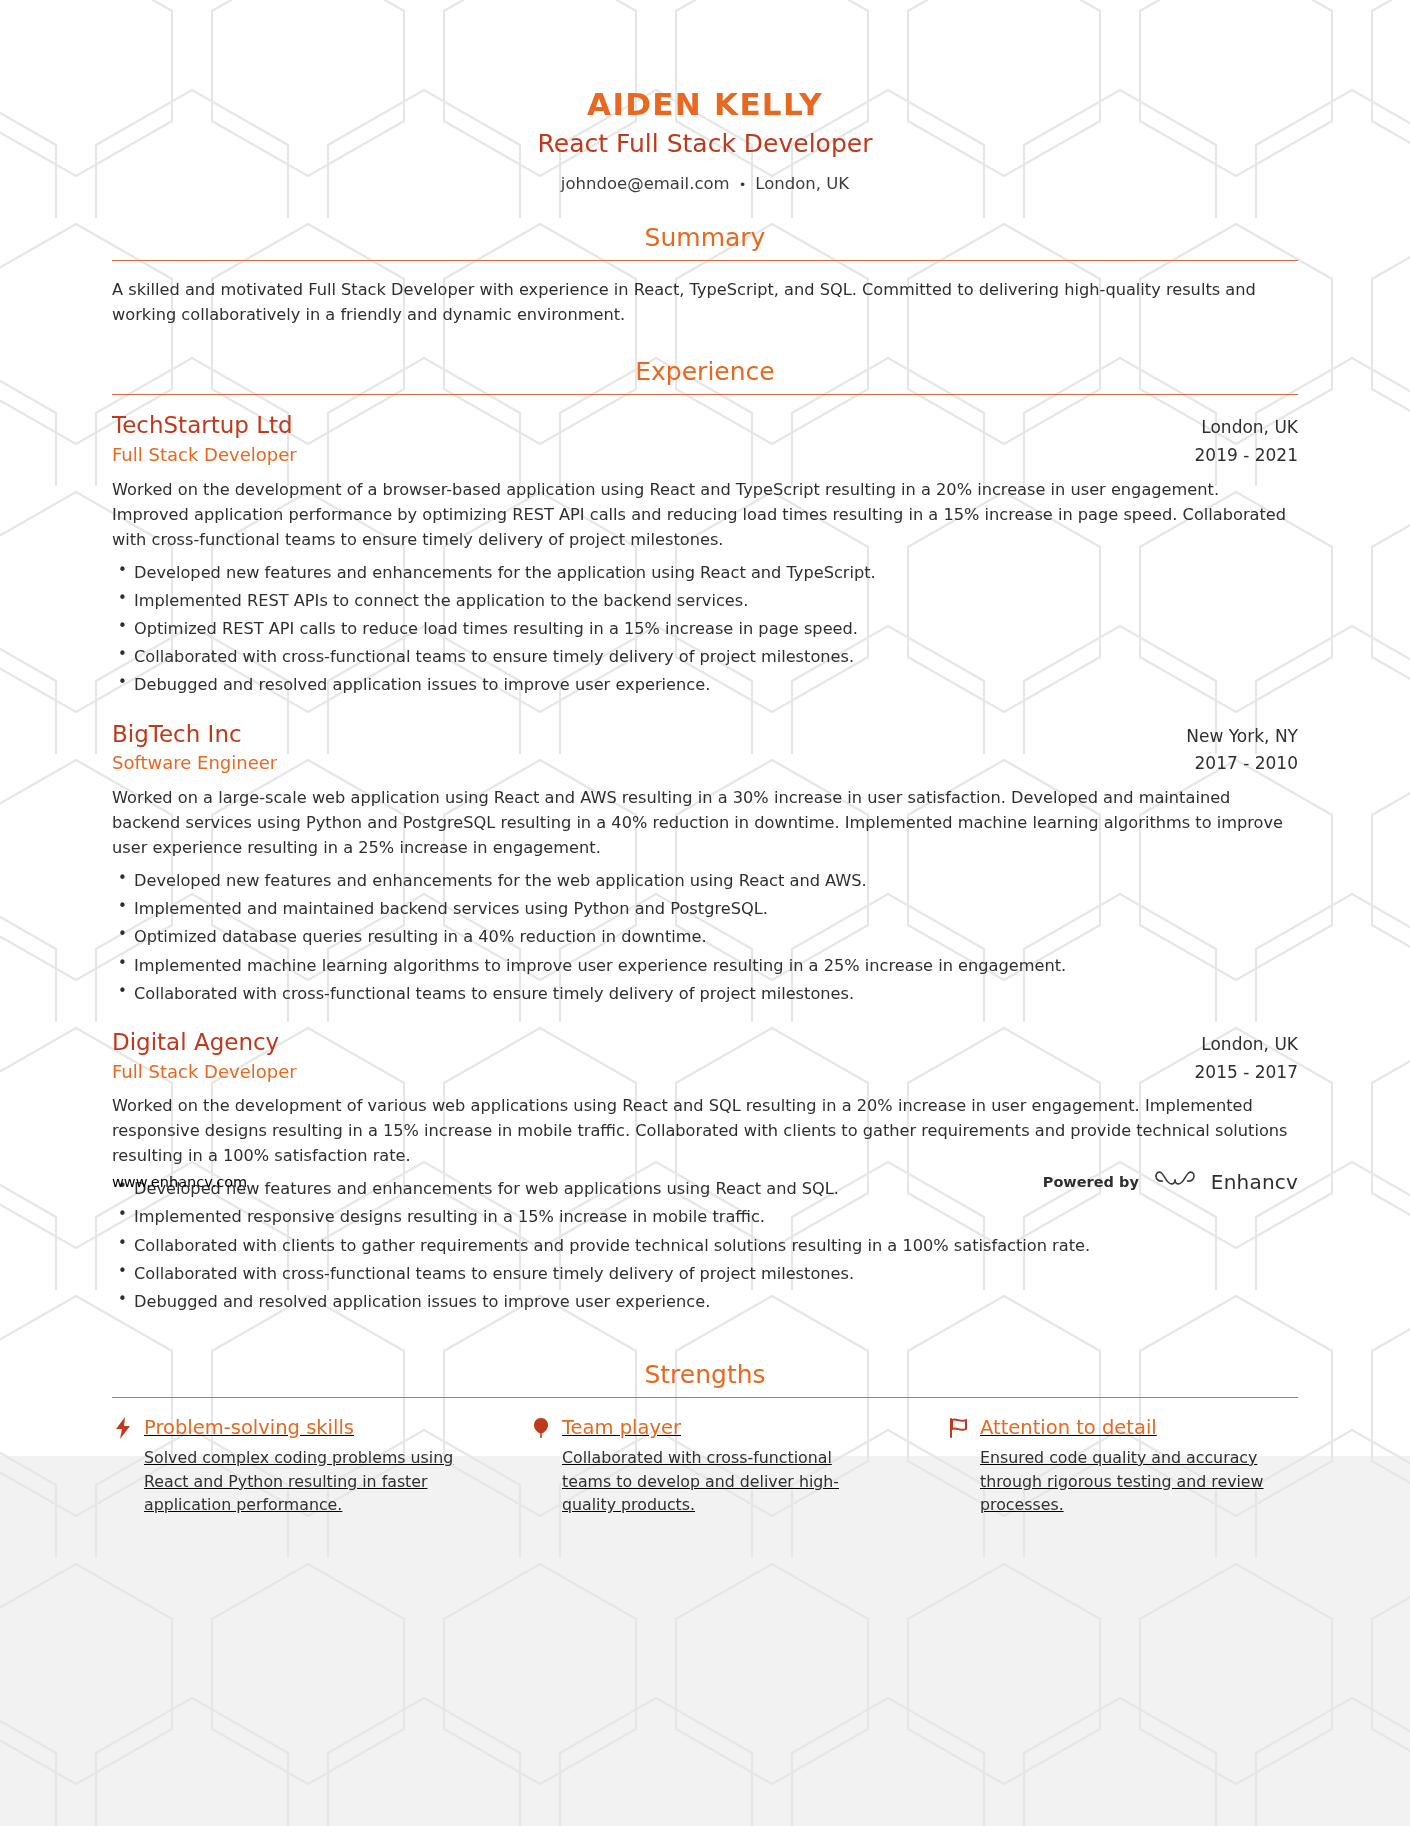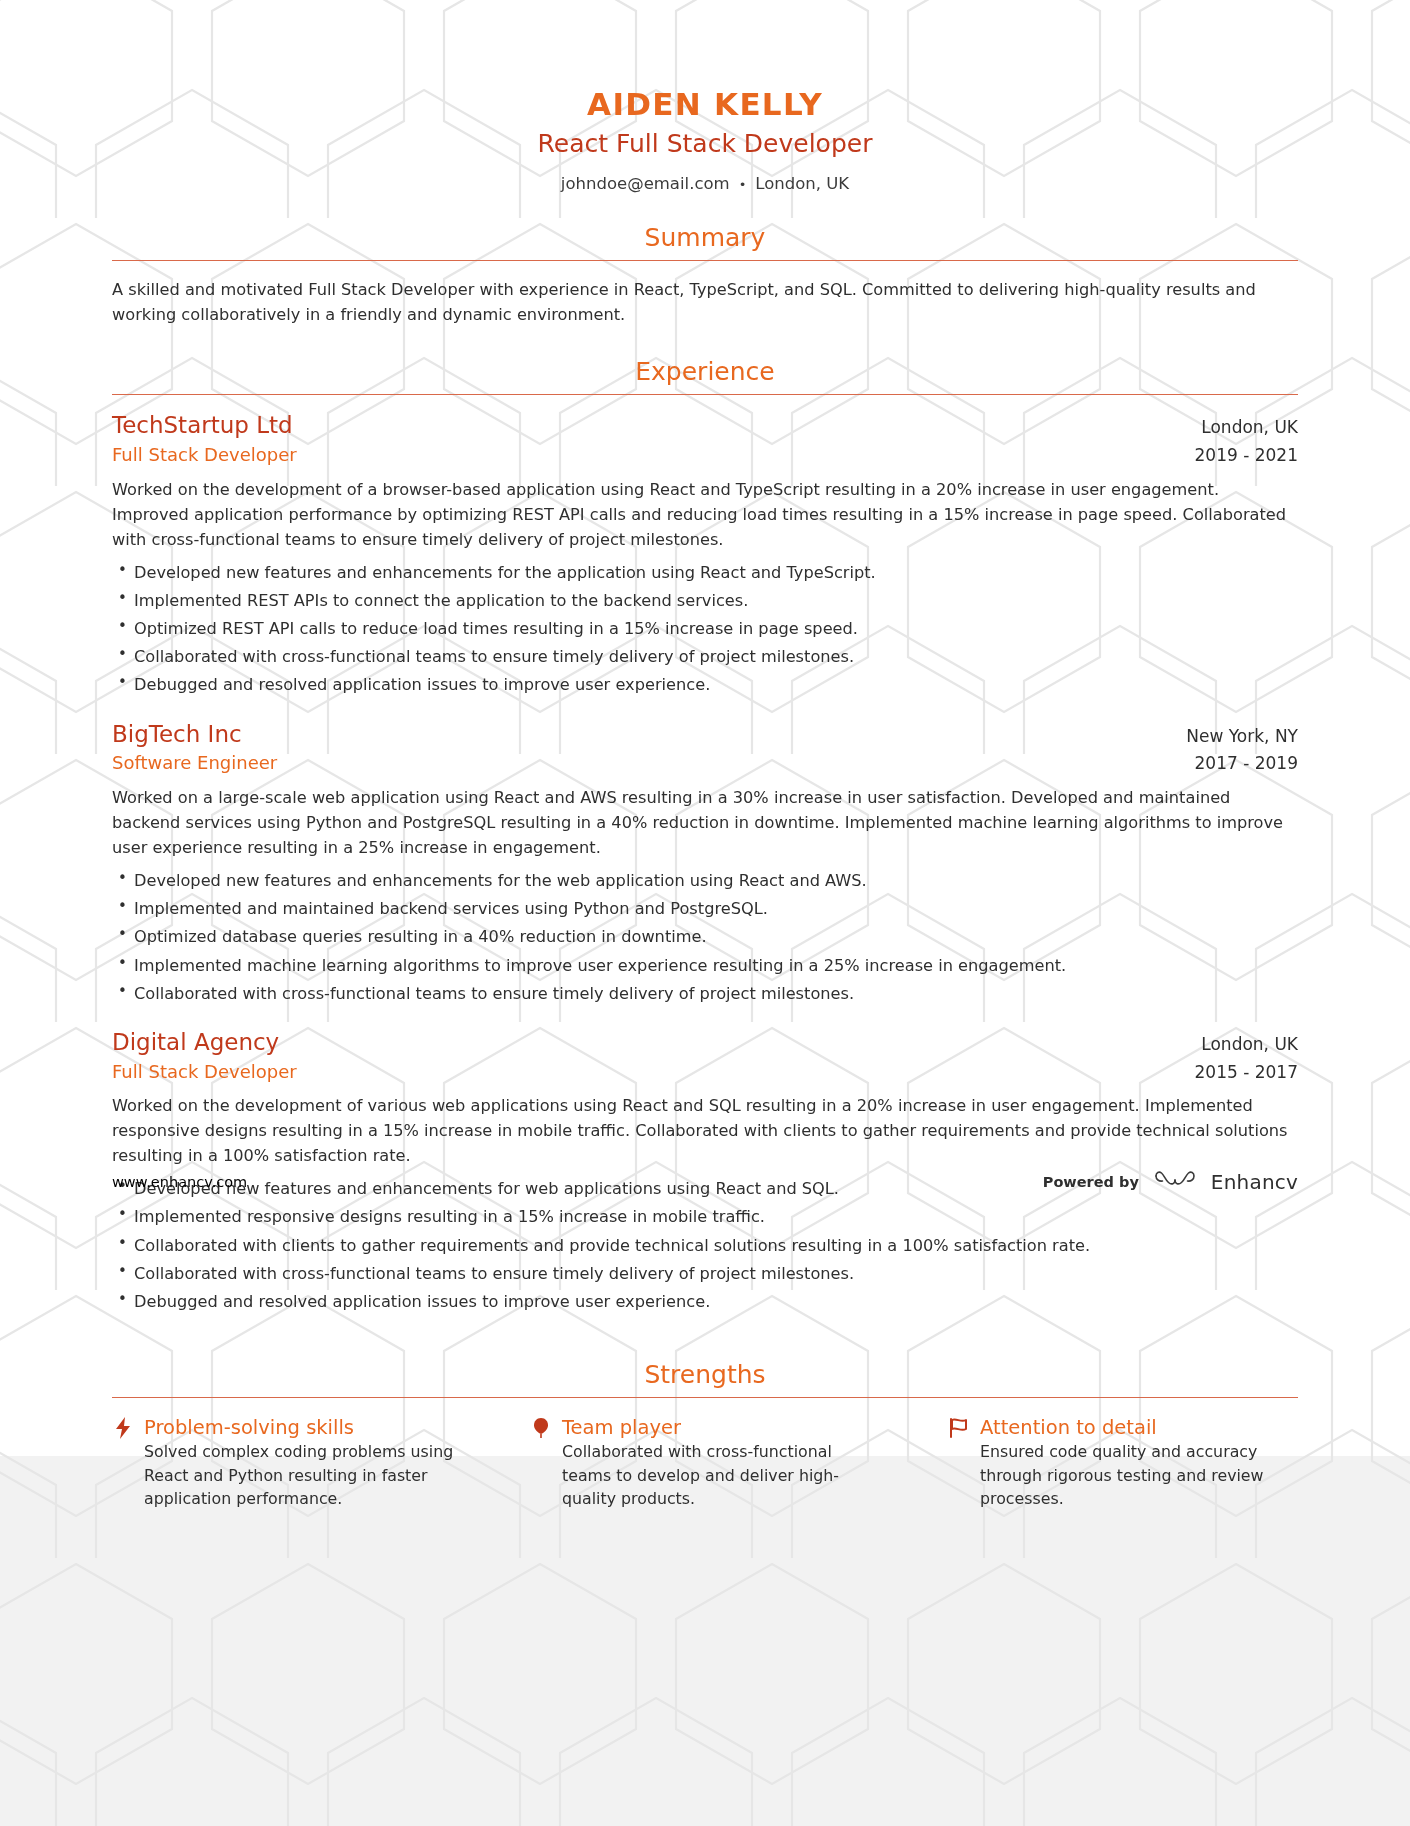--- a/index.html
+++ b/index.html
@@ -138,20 +138,21 @@
     top: -1px;
     color: #2f2f2f;
     font-size: 15px;
   }
 
   
   .strengths-grid {
     display: flex;
     gap: 68px;
     padding-top: 18px;
+    text-decoration: underline;
   }
   .strength {
     flex: 1;
   }
   .strength-head {
     display: flex;
     align-items: center;
     gap: 10px;
   }
   .strength-icon {
@@ -160,21 +161,21 @@
     display: inline-flex;
     align-items: center;
     justify-content: center;
     flex: none;
   }
   .strength-name {
     font-size: 19.5px;
     color: #e8681f;
   }
   .strength-desc {
-    margin-top: 0;
+    margin-top: 6px;
     margin-left: 32px;
     font-size: 15.8px;
     line-height: 1.5;
     color: #2f2f2f;
   }
 
   
   .footer {
     position: absolute;
     left: 112px;
@@ -263,21 +264,21 @@
           </ul>
         </div>
 
         <div class="job">
           <div class="job-row">
             <div class="job-company">BigTech Inc</div>
             <div class="job-location">New York, NY</div>
           </div>
           <div class="job-row">
             <div class="job-role">Software Engineer</div>
-            <div class="job-dates">2017 - 2019</div>
+            <div class="job-dates">2017 - 2010</div>
           </div>
           <div class="job-desc">Worked on a large-scale web application using React and AWS resulting in a 30% increase in user satisfaction. Developed and maintained backend services using Python and PostgreSQL resulting in a 40% reduction in downtime. Implemented machine learning algorithms to improve user experience resulting in a 25% increase in engagement.</div>
           <ul class="bullets">
             <li>Developed new features and enhancements for the web application using React and AWS.</li>
             <li>Implemented and maintained backend services using Python and PostgreSQL.</li>
             <li>Optimized database queries resulting in a 40% reduction in downtime.</li>
             <li>Implemented machine learning algorithms to improve user experience resulting in a 25% increase in engagement.</li>
             <li>Collaborated with cross-functional teams to ensure timely delivery of project milestones.</li>
           </ul>
         </div>

